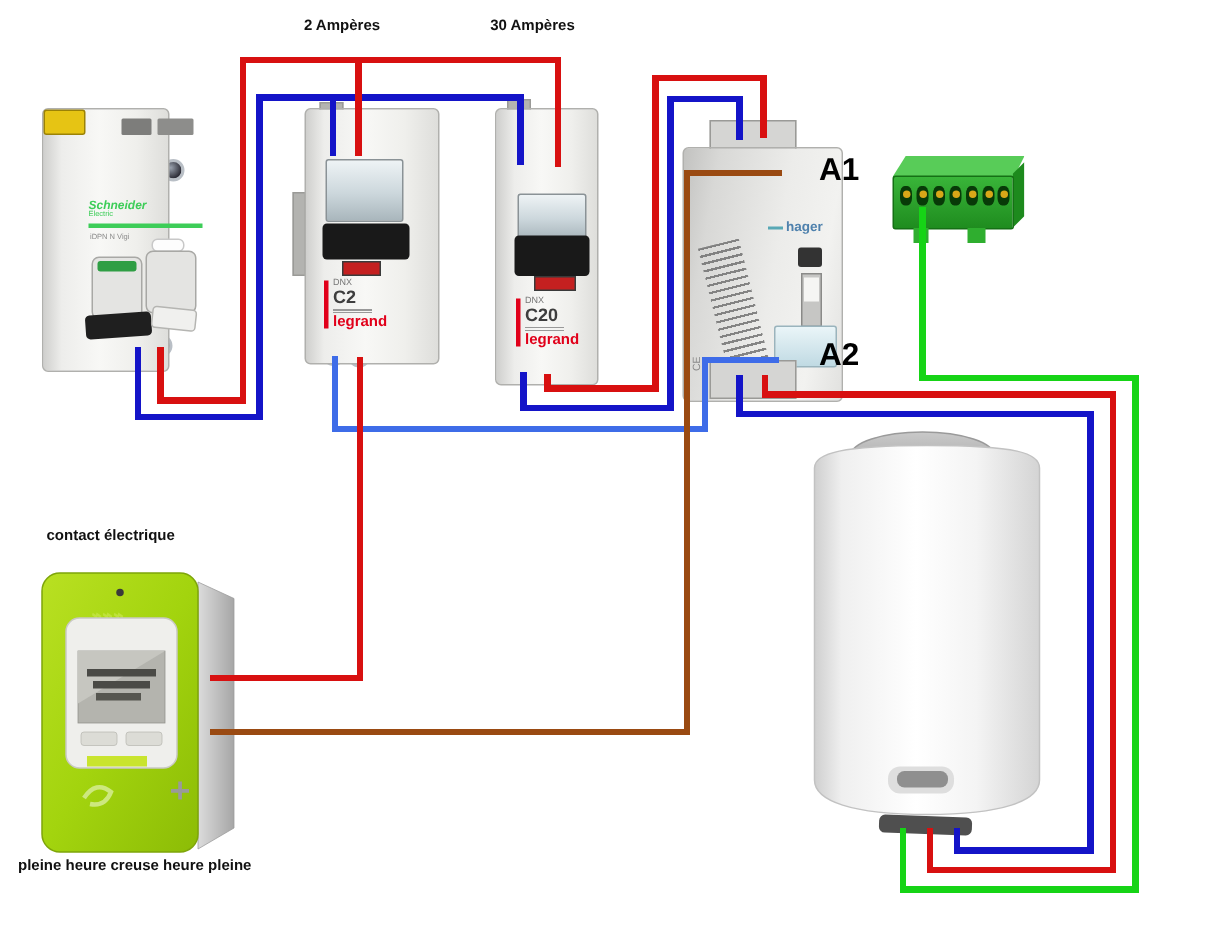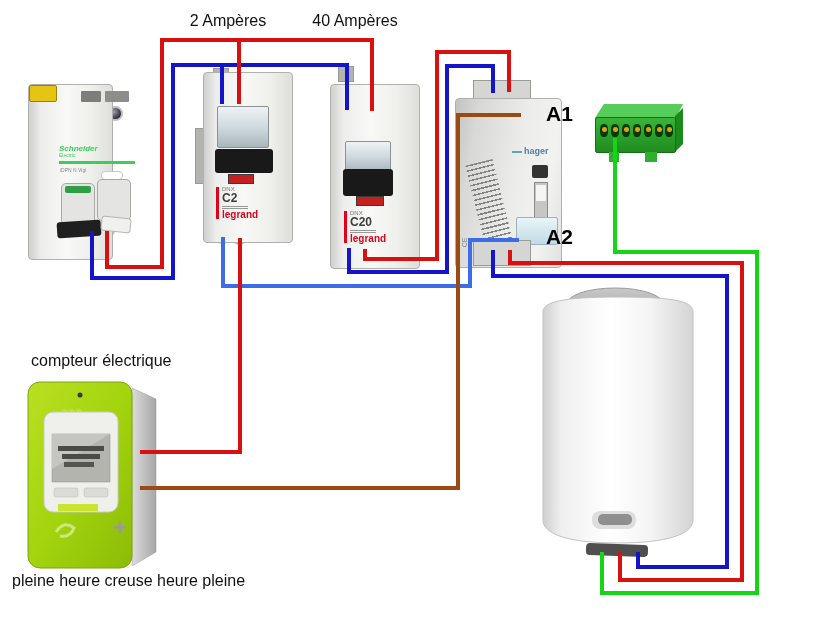--- a/index.html
+++ b/index.html
@@ -1,20 +1,20 @@
 <!DOCTYPE html>
 <html><head>
 <meta charset="utf-8">
 <style>
   html,body{margin:0;padding:0;background:#fff;}
   .stage{position:relative;width:820px;height:620px;background:#ffffff;overflow:hidden;
          font-family:"Liberation Sans",sans-serif;}
   .abs{position:absolute;}
   
-  .cap{position:absolute;font-weight:normal;color:#111;font-size:16px;white-space:nowrap;}
+  .cap{position:absolute;font-weight:bold;color:#111;font-size:10px;white-space:nowrap;}
   .big{position:absolute;font-weight:bold;color:#000;font-size:21px;}
   
   .term{position:absolute;width:15px;height:15px;border-radius:50%;box-sizing:border-box;
         background:radial-gradient(circle at 35% 35%,#9aa2ae,#2b2b35 72%);
         border:2px solid #b9bfc6;}
   .screw{position:absolute;width:18px;height:18px;border-radius:50%;box-sizing:border-box;
         background:radial-gradient(circle at 38% 32%,#e3e3e3,#8f8f8f 78%);
         border:2px solid #666;}
   .screw i{position:absolute;left:2px;top:6px;width:10px;height:2px;background:#555;
         transform:rotate(25deg);}
@@ -50,21 +50,21 @@
   
   #wire-layer{position:absolute;left:0;top:0;z-index:30;pointer-events:none;}
   .toplabels{z-index:40;}
   .dev{z-index:10;}
 </style>
 </head>
 <body>
 
 <div class="stage">
 
-  <div class="dev body" style="left:28px;top:84px;width:85px;height:176px;text-decoration:underline;">
+  <div class="dev body" style="left:28px;top:72px;width:85px;height:176px;text-decoration:underline;">
     <div class="abs" style="left:0;top:0;width:28px;height:17px;background:#e6c414;border:1px solid #9b8206;border-radius:2px;box-sizing:border-box;"></div>
     <div class="abs" style="left:52px;top:6px;width:20px;height:11px;background:#7d7d7b;border-radius:1px;"></div>
     <div class="abs" style="left:76px;top:6px;width:24px;height:11px;background:#8d8d8b;border-radius:1px;"></div>
     <div class="abs" style="left:30px;top:60px;">
       <div class="sch-logo">Schneider</div>
       <div class="sch-sub">Electric</div>
     </div>
     <div class="sch-bar" style="left:30px;top:76px;width:76px;height:3px;"></div>
     <div class="sch-model" style="left:31px;top:82px;">iDPN N Vigi</div>
     <div class="abs" style="left:72px;top:86px;width:22px;height:9px;background:#fdfdfd;border:1px solid #c8c8c8;border-radius:4px;box-sizing:border-box;"></div>
@@ -93,21 +93,21 @@
       <div class="micro"></div>
       <div class="legrand">legrand</div>
     </div>
   </div>
   <div class="term" style="left:214px;top:96px;"></div>
   <div class="term" style="left:231px;top:96px;"></div>
   <div class="term" style="left:215px;top:229px;"></div>
   <div class="term" style="left:232px;top:230px;"></div>
 
   <div class="tab" style="left:338px;top:66px;width:16px;height:16px;"></div>
-  <div class="dev body" style="left:330px;top:84px;width:90px;height:185px;">
+  <div class="dev body" style="left:330px;top:72px;width:69px;height:185px;">
     <div class="window" style="left:14px;top:56px;width:46px;height:31px;"></div>
     <div class="lever" style="left:12px;top:84px;width:50px;height:27px;"></div>
     <div class="redflag" style="left:25px;top:111px;width:28px;height:10px;"></div>
     <div class="redbracket" style="left:13px;top:126px;height:32px;"></div>
     <div class="lbl" style="left:19px;top:125px;width:44px;">
       <div class="series">DNX</div>
       <div class="rating">C20</div>
       <div class="micro"></div>
       <div class="legrand">legrand</div>
     </div>
@@ -237,18 +237,18 @@
       <polyline points="365,249 365,259 437,259 437,52 509,52 509,92" fill="none" stroke="#d81010" stroke-width="4.5" stroke-linejoin="miter"></polyline>
       <polyline points="223,237 223,286 470,286 470,240 519,240" fill="none" stroke="#3e6ce8" stroke-width="4" stroke-linejoin="miter"></polyline>
       <polyline points="240,238 240,452 140,452" fill="none" stroke="#d81010" stroke-width="4.5" stroke-linejoin="miter"></polyline>
       <polyline points="140,488 458,488 458,115 521,115" fill="none" stroke="#9a4a12" stroke-width="4" stroke-linejoin="miter"></polyline>
       <polyline points="615,138 615,252 757,252 757,593 602,593 602,552" fill="none" stroke="#16d416" stroke-width="4.5" stroke-linejoin="miter"></polyline>
       <polyline points="510,250 510,263 742,263 742,580 620,580 620,552" fill="none" stroke="#d81010" stroke-width="4.5" stroke-linejoin="miter"></polyline>
       <polyline points="493,250 493,276 727,276 727,567 638,567 638,552" fill="none" stroke="#1414c8" stroke-width="4.5" stroke-linejoin="miter"></polyline>
     </svg>
 
   <div class="cap toplabels" style="left:184px;top:12px;width:88px;text-align:center;">2 Ampères</div>
-  <div class="cap toplabels" style="left:309px;top:12px;width:92px;text-align:center;">40 Ampères</div>
+  <div class="cap toplabels" style="left:309px;top:12px;width:92px;text-align:center;">30 Ampères</div>
   <div class="big toplabels" style="left:546px;top:102px;">A1</div>
   <div class="big toplabels" style="left:546px;top:225px;">A2</div>
-  <div class="cap toplabels" style="left:31px;top:352px;">compteur électrique</div>
+  <div class="cap toplabels" style="left:31px;top:352px;">contact électrique</div>
   <div class="cap toplabels" style="left:12px;top:572px;">pleine heure creuse heure pleine</div>
 </div>
 
 </body></html>

